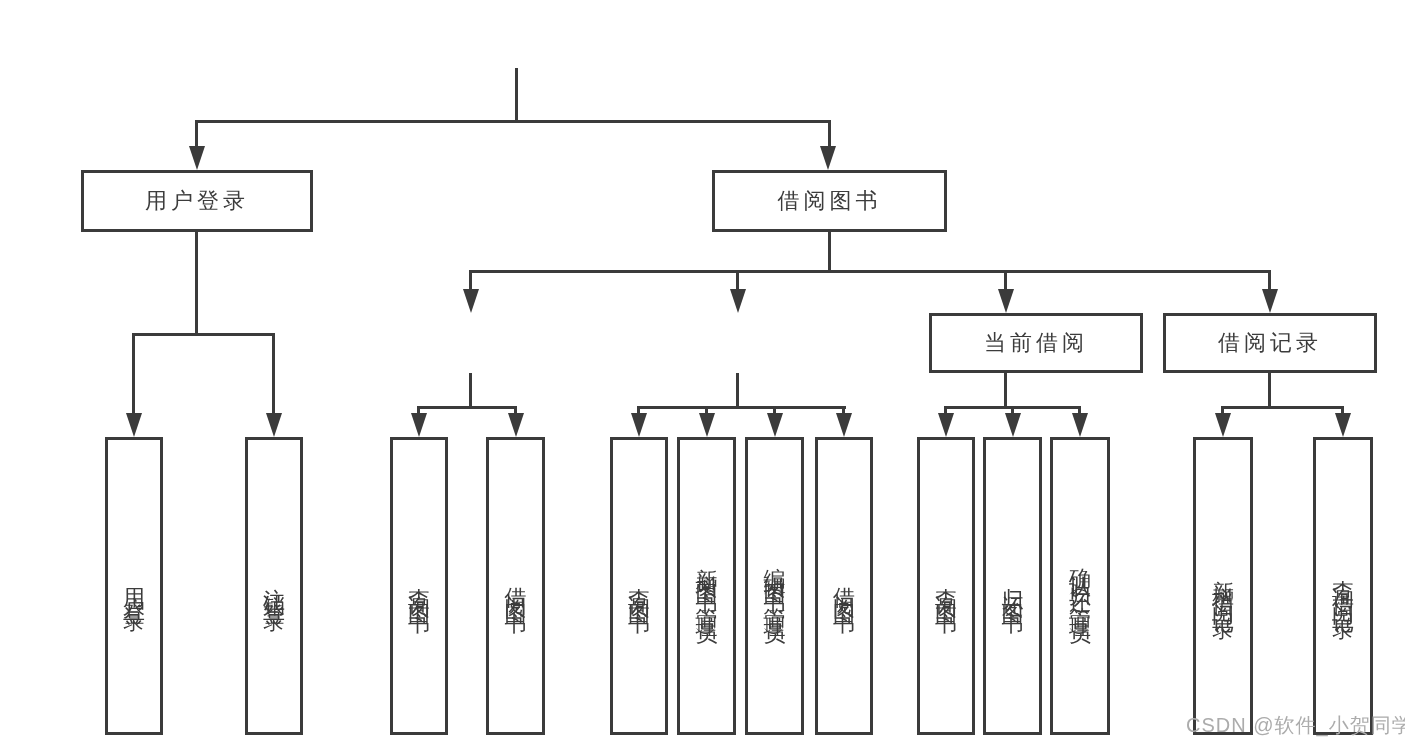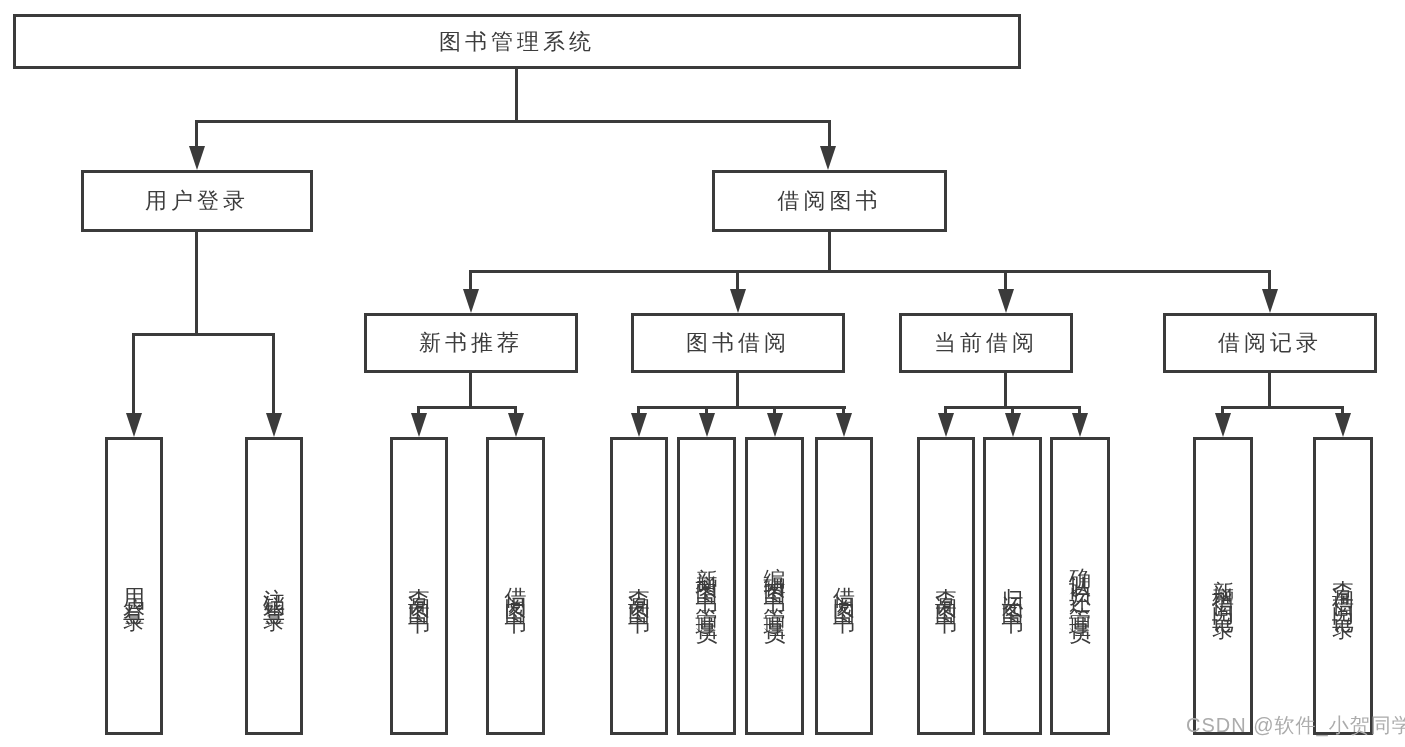--- a/index.html
+++ b/index.html
@@ -110,38 +110,29 @@
   <div class="ar" style="left:1005px;top:413px;"></div>
   <div class="ar" style="left:1072px;top:413px;"></div>
 
   <div class="vl" style="left:1268px;top:373px;height:36px;"></div>
   <div class="hl" style="left:1221px;top:406px;width:123px;"></div>
   <div class="vl" style="left:1221px;top:406px;height:9px;"></div>
   <div class="vl" style="left:1341px;top:406px;height:9px;"></div>
   <div class="ar" style="left:1215px;top:413px;"></div>
   <div class="ar" style="left:1335px;top:413px;"></div>
 
-  <div class="box hbox" style="left:13px;top:14px;width:1008px;height:55px;">
-    <span>图书管理系统</span>
-  </div>
 
   <div class="box hbox" style="left:81px;top:170px;width:232px;height:62px;">
     <span>用户登录</span>
   </div>
   <div class="box hbox" style="left:712px;top:170px;width:235px;height:62px;">
     <span>借阅图书</span>
   </div>
 
-  <div class="box hbox" style="left:364px;top:313px;width:214px;height:60px;">
-    <span>新书推荐</span>
-  </div>
-  <div class="box hbox" style="left:631px;top:313px;width:214px;height:60px;">
-    <span>图书借阅</span>
-  </div>
-  <div class="box hbox" style="left:899px;top:313px;width:174px;height:60px;">
+  <div class="box hbox" style="left:929px;top:313px;width:214px;height:60px;">
     <span>当前借阅</span>
   </div>
   <div class="box hbox" style="left:1163px;top:313px;width:214px;height:60px;">
     <span>借阅记录</span>
   </div>
 
   <div class="box vbox" style="left:105px;top:437px;width:58px;height:298px;">
     <span>用户登录</span>
   </div>
   <div class="box vbox" style="left:245px;top:437px;width:58px;height:298px;">

